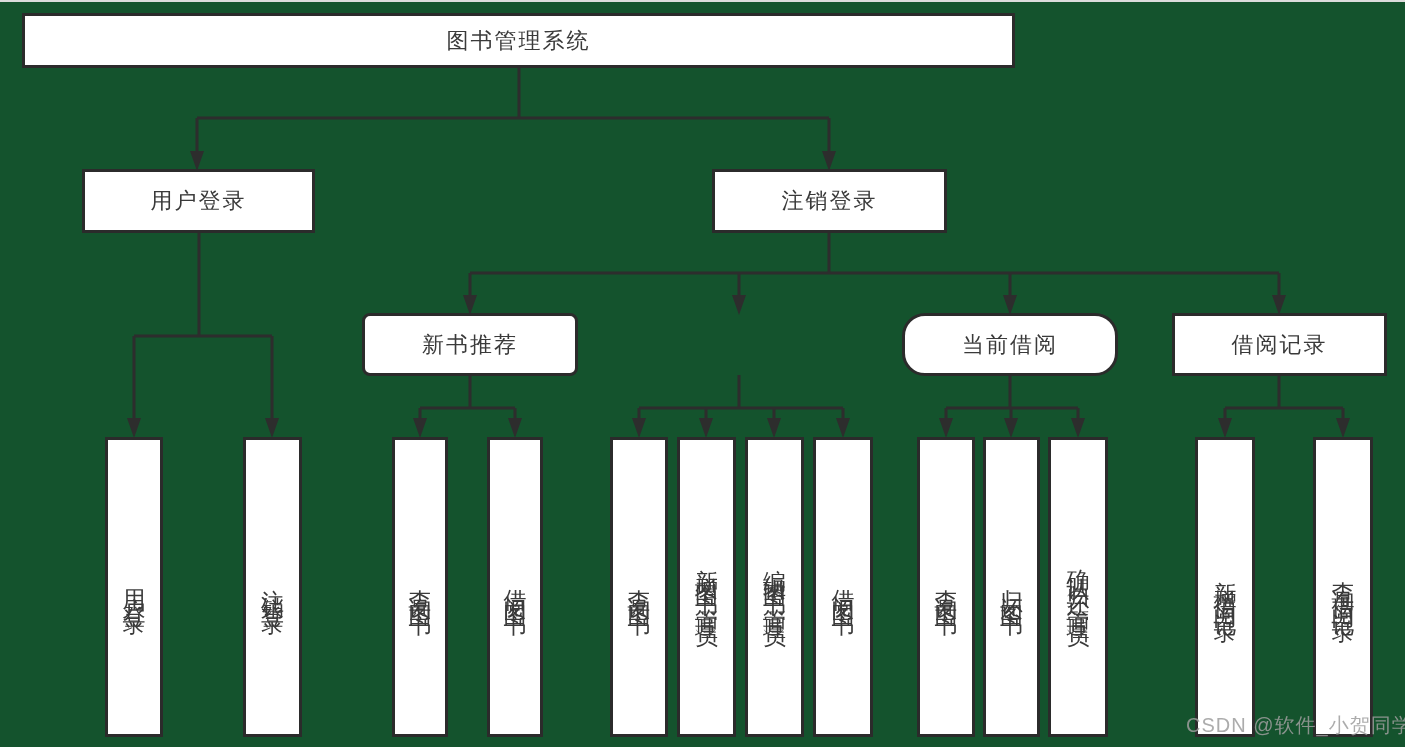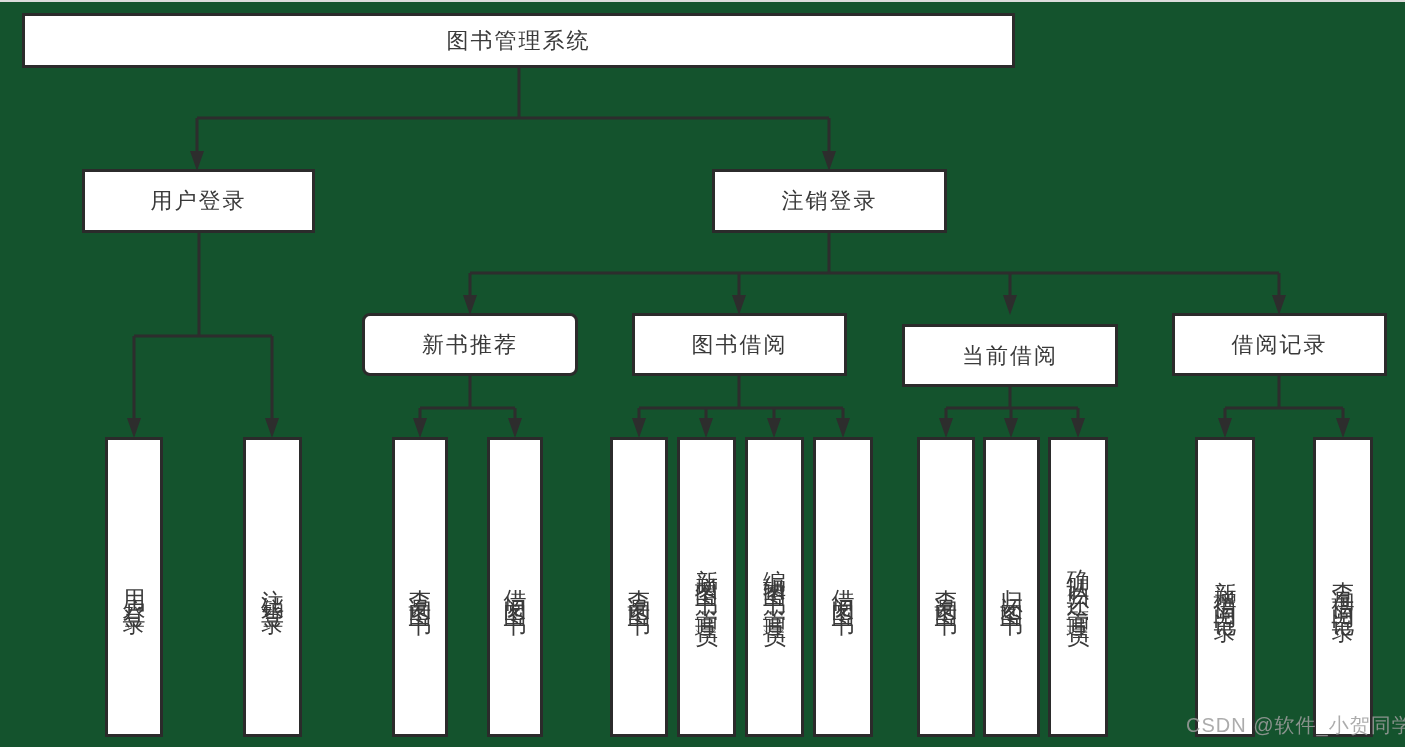--- a/index.html
+++ b/index.html
@@ -107,24 +107,21 @@
   <div class="node hnode" style="left:82px; top:169px; width:233px; height:64px;">
     <span>用户登录</span>
   </div>
   <div class="node hnode" style="left:712px; top:169px; width:235px; height:64px;">
     <span>注销登录</span>
   </div>
 
   <div class="node hnode" style="left:362px; top:313px; width:216px; height:63px;border-radius:8px;">
     <span>新书推荐</span>
   </div>
-  <div class="node hnode" style="left:632px; top:313px; width:215px; height:63px;">
-    <span>图书借阅</span>
-  </div>
-  <div class="node hnode" style="left:902px; top:324px; width:216px; height:63px;">
+  <div class="node hnode" style="left:902px; top:313px; width:216px; height:63px;border-radius:23px;">
     <span>当前借阅</span>
   </div>
   <div class="node hnode" style="left:1172px; top:313px; width:215px; height:63px;">
     <span>借阅记录</span>
   </div>
 
   <div class="node leaf" style="left:105px; top:437px; width:58px; height:300px;">
     <span class="vtext">用户登录</span>
   </div>
   <div class="node leaf" style="left:243px; top:437px; width:59px; height:300px;">

